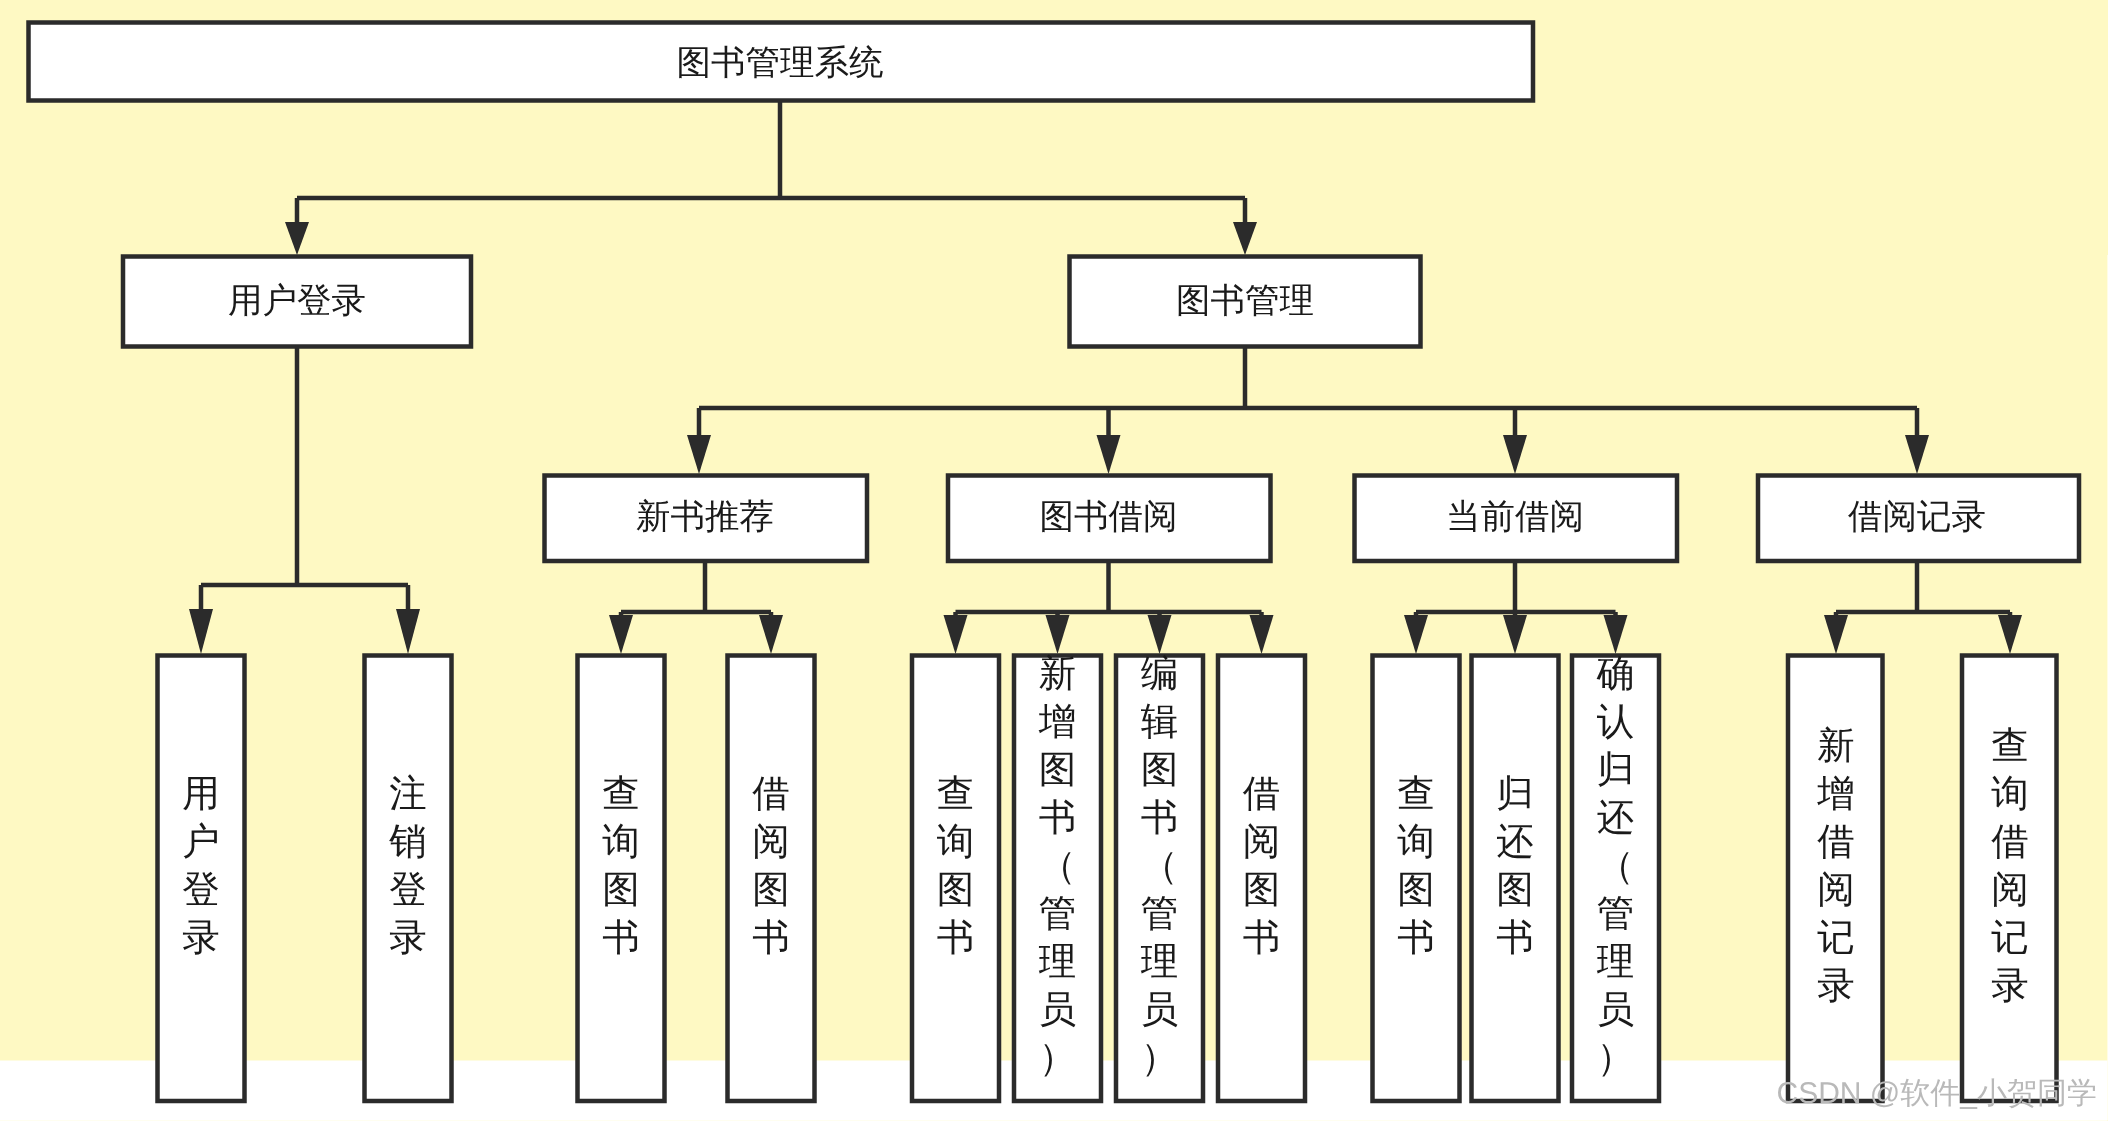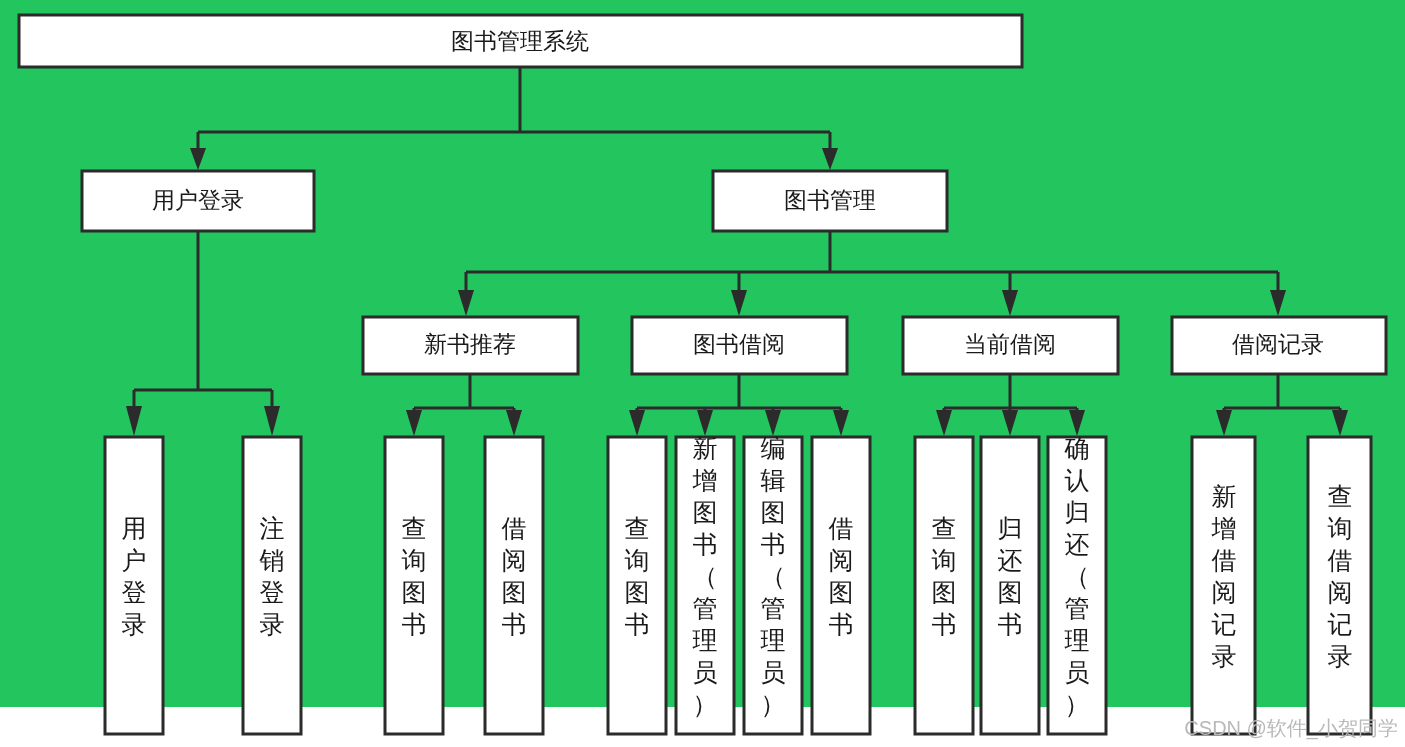--- a/index.html
+++ b/index.html
@@ -10,21 +10,21 @@
   body {
     width: 1405px;
     height: 747px;
     font-family: "Liberation Sans", "DejaVu Sans", sans-serif;
     overflow: hidden;
   }
   #diagram-root {
     position: relative;
     width: 1405px;
     height: 707px;
-    background: #22c55e;
+    background: #fef9c3;
   }
   svg.diagram-canvas {
     position: absolute;
     left: 0;
     top: 0;
     width: 1405px;
     height: 747px;
     display: block;
   }
   .node-box {

